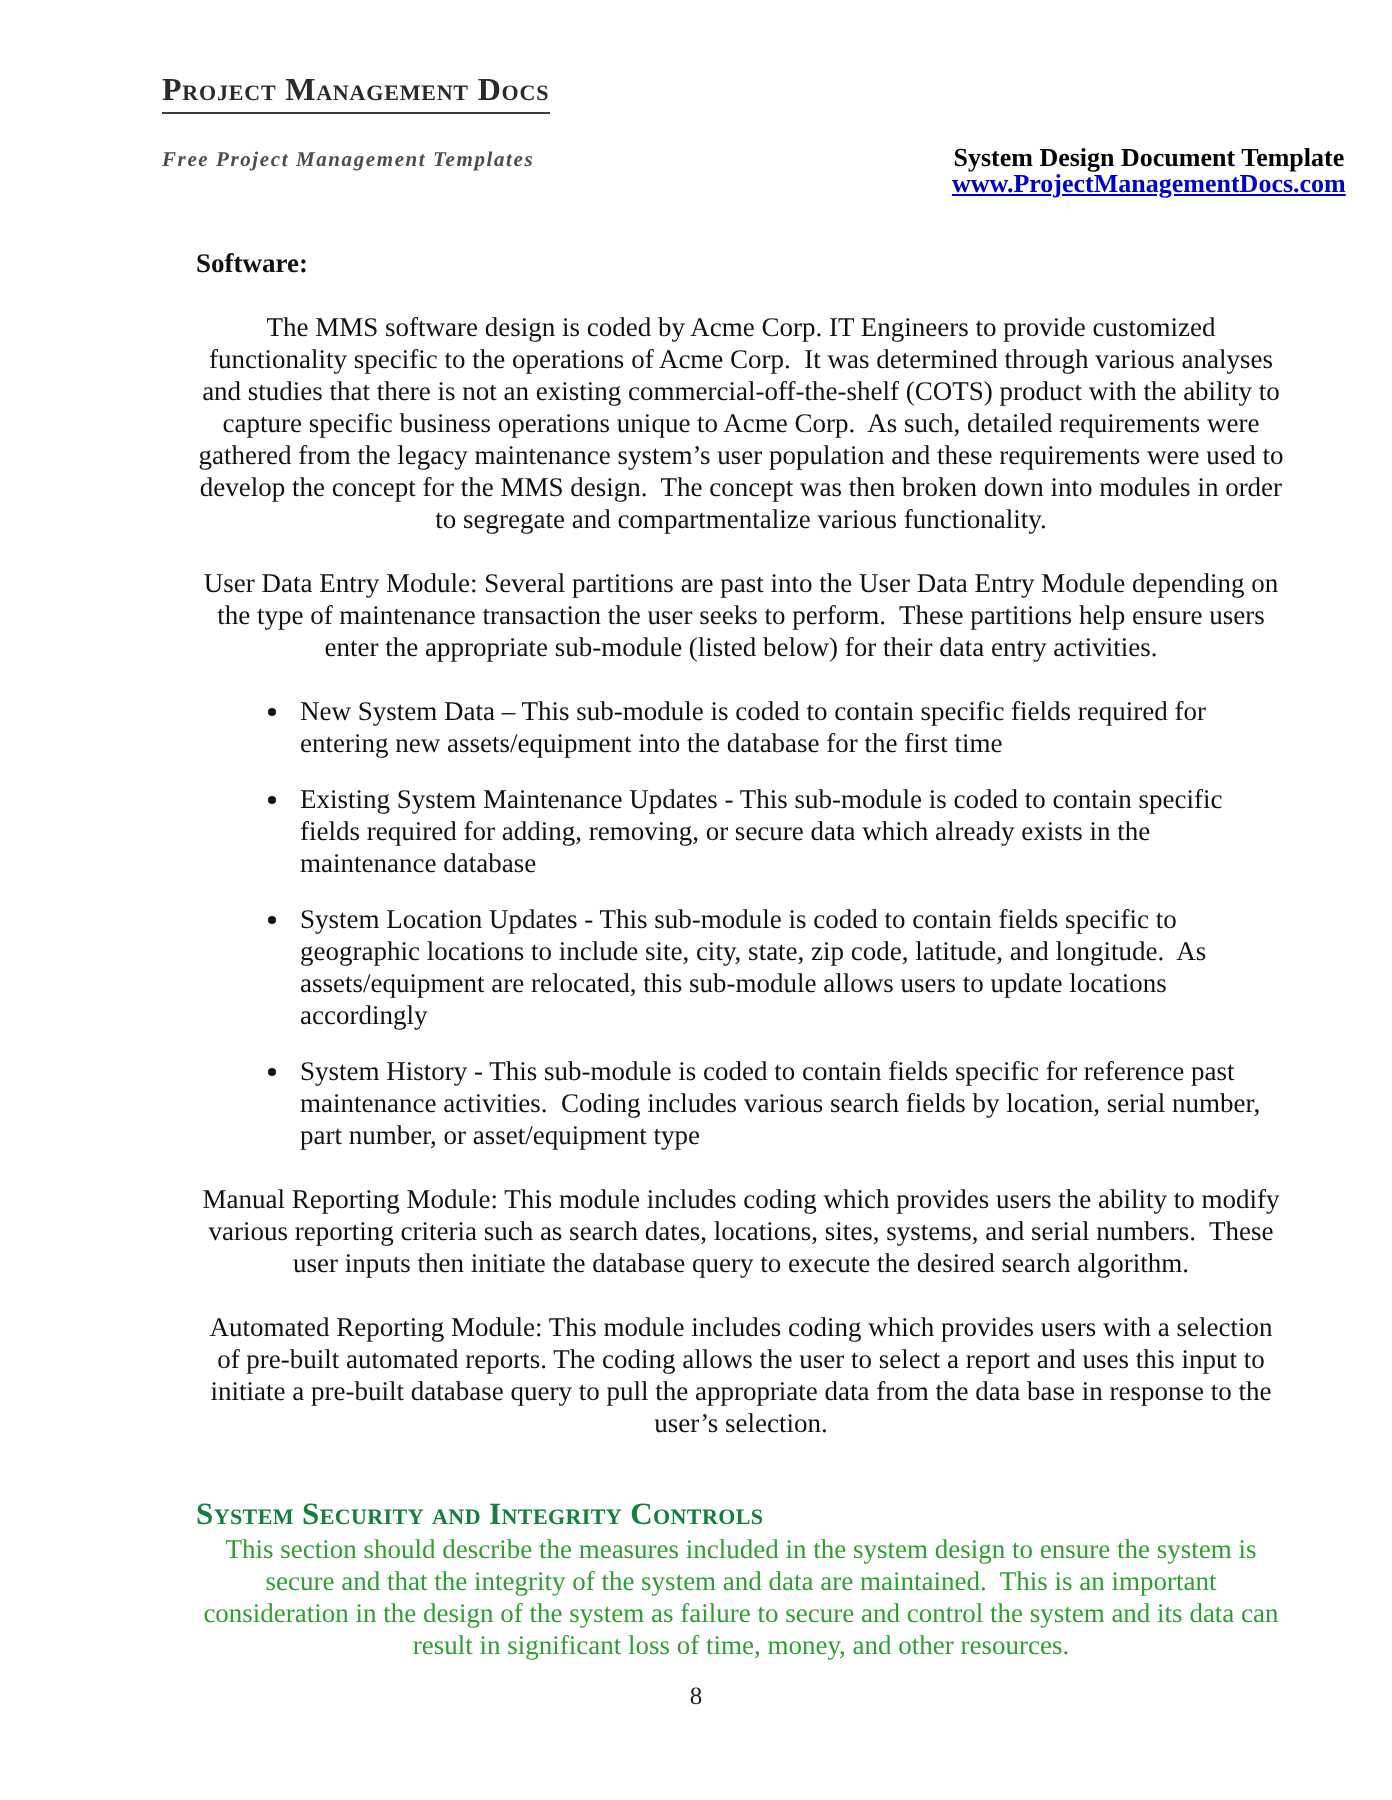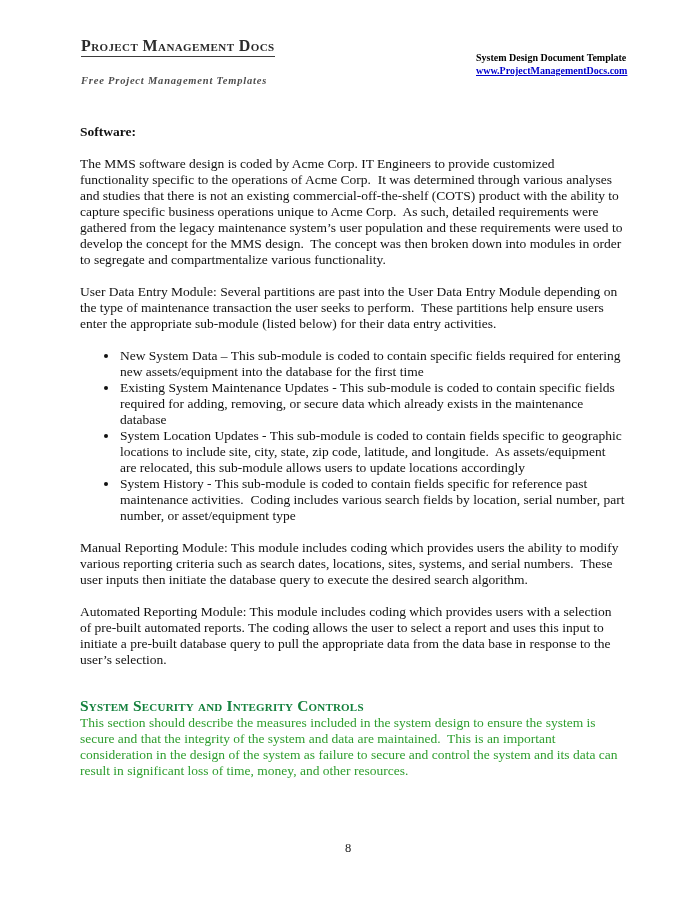--- a/index.html
+++ b/index.html
@@ -32,51 +32,52 @@
     font-weight: 700;
     letter-spacing: 0.8px;
     color: #4d4d4d;
     margin-top: 18px;
   }
 
   
   .header-right {
     position: absolute;
     left: 476px;
-    top: 51px;
-    font-size: 10px;
+    top: 72px;
+    font-size: 13px;
     font-weight: 700;
     line-height: 13px;
     color: #000;
     white-space: nowrap;
+    text-align: center;
   }
   .header-link {
     display: inline-block;
     text-decoration: underline;
     cursor: pointer;
   }
 
   
   .body-text {
     position: absolute;
-    left: 80px;
+    left: 98px;
     top: 124px;
     width: 545px;
     font-size: 13.5px;
     line-height: 16px;
   }
   .software-heading {
     font-size: 13.5px;
     font-weight: 700;
     margin: 0 0 16px 0;
   }
-  .para { margin: 0 0 16px 0; white-space: pre-wrap; }
+  .para { margin: 0 0 16px 0; white-space: pre-wrap; text-align: center; }
   .para:last-child { margin-bottom: 0; }
   ul.bullets { margin: 0 0 16px 0; padding: 0 0 0 39px; list-style: disc; }
-  ul.bullets li { margin: 0; padding-left: 1px; white-space: pre-wrap; }
+  ul.bullets li { margin: 12px; padding-left: 1px; white-space: pre-wrap; }
   .security-heading {
     font-size: 15.5px;
     font-weight: 700;
     font-variant: small-caps;
     letter-spacing: 0.2px;
     color: #15803d;
     margin: 28px 0 0 0;
     line-height: 19px;
   }
   .security-text { margin: 0; white-space: pre-wrap; }

